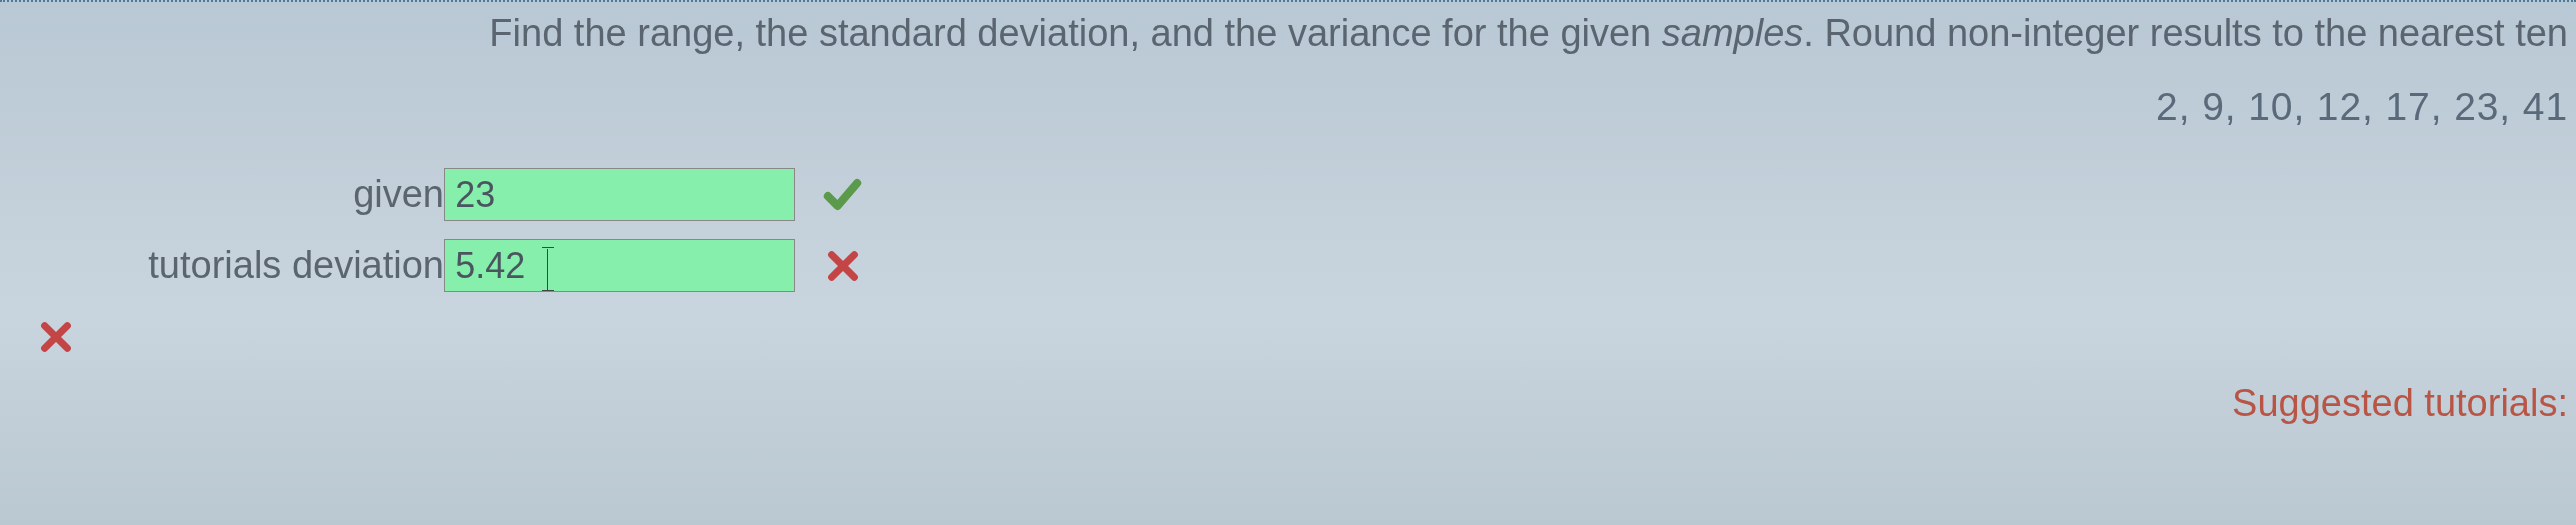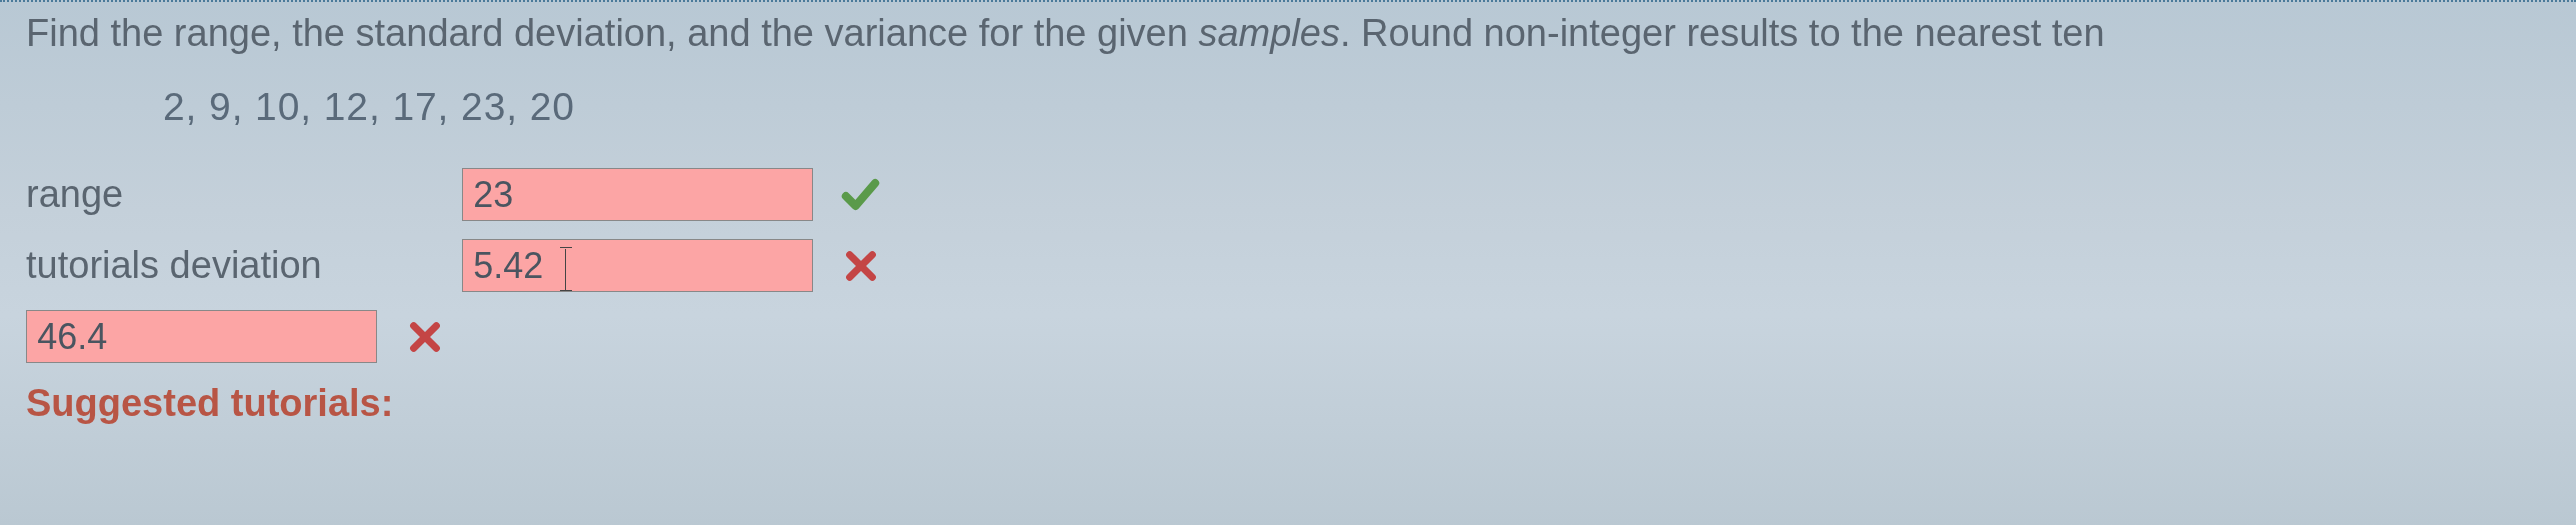--- a/index.html
+++ b/index.html
@@ -16,21 +16,22 @@
       overflow: hidden;
       color: #4a5560;
     }
     .top-border {
       width: 100%;
       height: 3.4px;
       border-top: 2.6px dotted #4a7a9a;
       margin-bottom: 8.6px;
     }
     .content {
-      padding: 0 26px;
+      padding: 0 8px;
+      text-align: right;
     }
     .instruction {
       font-size: 38px;
       color: #5a6570;
       margin-bottom: 30px;
       white-space: nowrap;
       overflow: hidden;
     }
     .instruction .italic {
       font-style: italic;
@@ -49,21 +50,21 @@
       height: 64px;
     }
     .label {
       font-size: 38px;
       color: #5a6570;
       width: 436px;
       padding-left: 0;
     }
     .input-box {
       border: 1.7px solid #888;
-      background: #fca5a5;
+      background: #86efac;
       width: 351px;
       height: 53px;
       font-size: 36px;
       color: #4a5560;
       padding: 3.4px 10.3px;
       display: flex;
       align-items: center;
     }
     .feedback-icon {
       margin-left: 26px;
@@ -78,21 +79,20 @@
       height: 39px;
     }
     .x-icon svg {
       width: 34px;
       height: 34px;
     }
     .suggested {
       font-size: 38px;
       color: #b85545;
       margin-top: 13px;
-      font-weight: bold;
     }
     .sd-row .input-box {
       position: relative;
     }
     .text-cursor {
       position: relative;
       display: inline-block;
       margin-left: 21.4px;
     }
     .text-cursor::before {
@@ -118,24 +118,24 @@
 </head>
 <body>
 
 <div class="top-border"></div>
 
 <div class="content">
   <div class="instruction">
     <span>Find the range, the standard deviation, and the variance for the given </span><span class="italic">samples</span><span>. Round non-integer results to the nearest ten</span>
   </div>
 
-  <div class="samples">2, 9, 10, 12, 17, 23, 20</div>
+  <div class="samples">2, 9, 10, 12, 17, 23, 41</div>
 
   <div class="answer-row">
-    <div class="label">range</div>
+    <div class="label">given</div>
     <div class="input-box">
       <span>23</span>
     </div>
     <div class="feedback-icon check-icon">
       <svg viewBox="0 0 24 24" fill="none" stroke="#5a9a4a" stroke-width="5" stroke-linecap="round" stroke-linejoin="round">
         <polyline points="3,13 9,19 21,5"></polyline>
       </svg>
     </div>
   </div>
 
@@ -147,23 +147,20 @@
     </div>
     <div class="feedback-icon x-icon">
       <svg viewBox="0 0 24 24" fill="none" stroke="#c44545" stroke-width="5" stroke-linecap="round">
         <line x1="4" y1="4" x2="20" y2="20"></line>
         <line x1="20" y1="4" x2="4" y2="20"></line>
       </svg>
     </div>
   </div>
 
   <div class="answer-row">
-    <div class="input-box">
-      <span>46.4</span>
-    </div>
     <div class="feedback-icon x-icon">
       <svg viewBox="0 0 24 24" fill="none" stroke="#c44545" stroke-width="5" stroke-linecap="round">
         <line x1="4" y1="4" x2="20" y2="20"></line>
         <line x1="20" y1="4" x2="4" y2="20"></line>
       </svg>
     </div>
   </div>
 
   <div class="suggested">Suggested tutorials:</div>
 </div>

